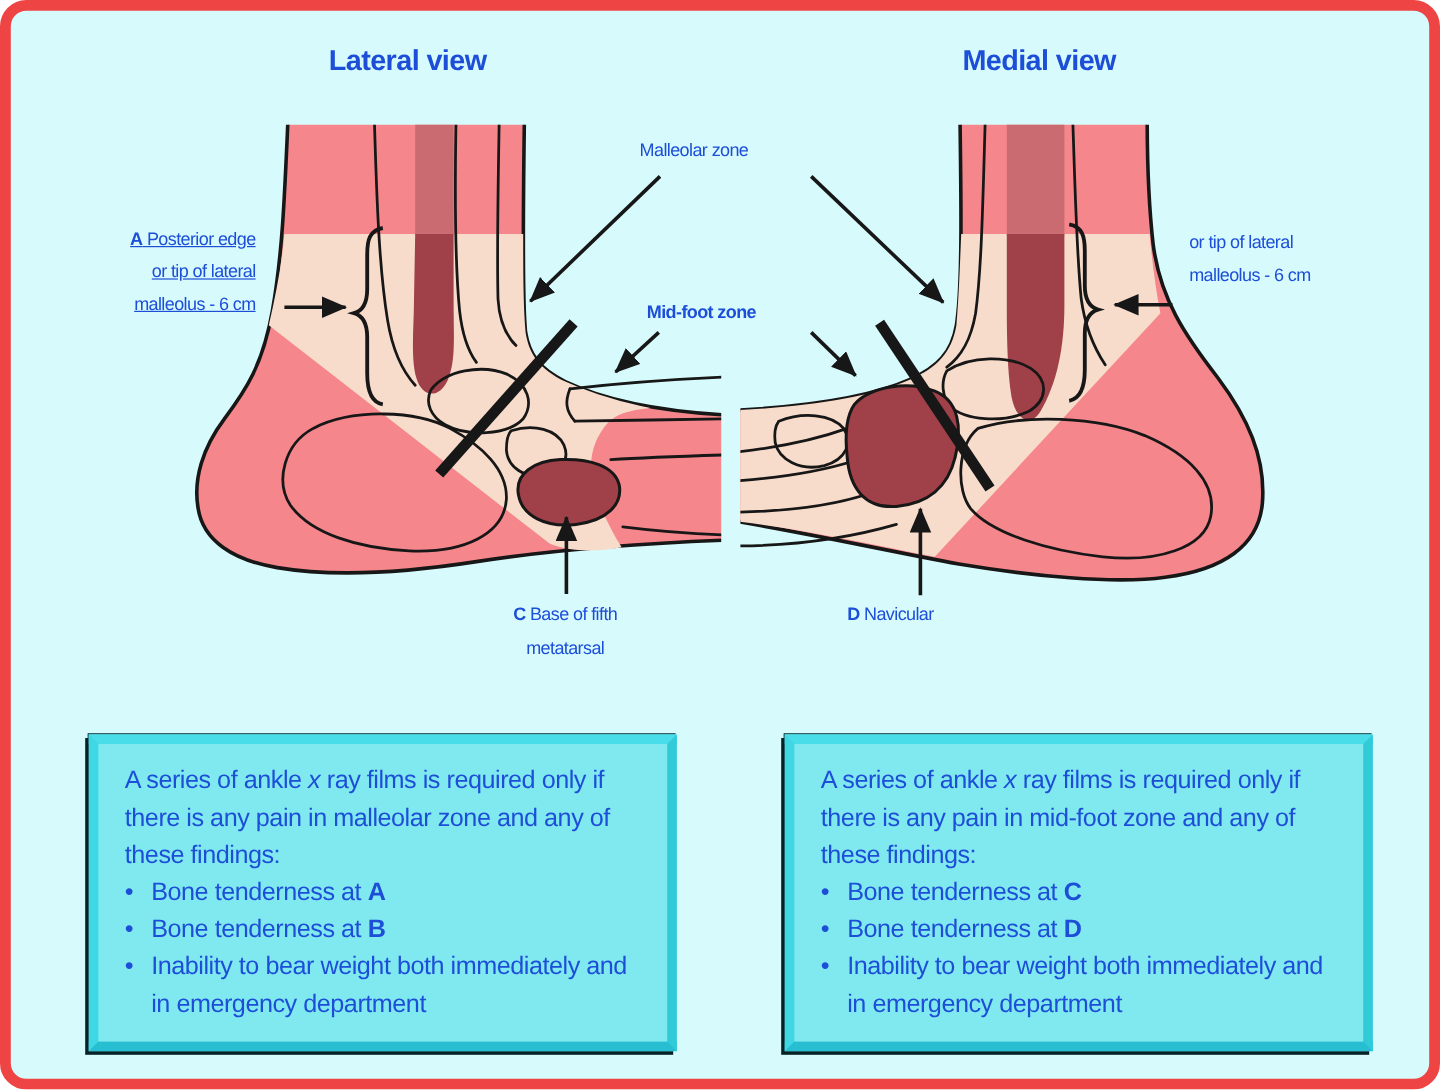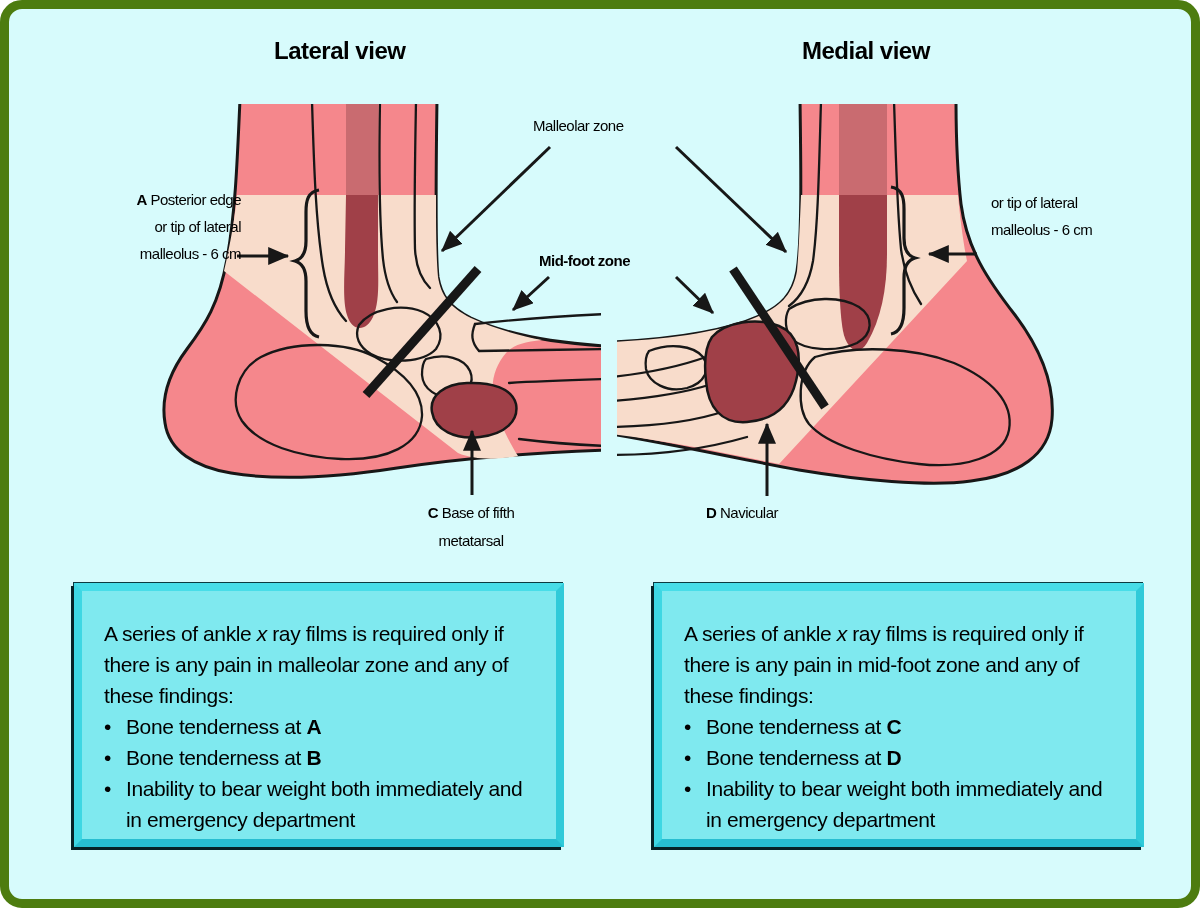--- a/index.html
+++ b/index.html
@@ -1,35 +1,35 @@
 <!DOCTYPE html>
 <html><head>
 <meta charset="utf-8">
 <style>
   html,body{margin:0;padding:0;background:#ffffff;}
   .page{
     position:relative;width:1200px;height:908px;box-sizing:border-box;
-    background:#d7fbfc;border:9px solid #4d7c0f;border-radius:22px;overflow:hidden;
-    font-family:"Liberation Sans", sans-serif;color:#000000;
+    background:#d7fbfc;border:9px solid #ef4444;border-radius:22px;overflow:hidden;
+    font-family:"Liberation Sans", sans-serif;color:#1d4ed8;
   }
   .diagram-svg{position:absolute;left:0;top:0;z-index:1;}
   .lbl{position:absolute;z-index:2;font-size:15px;letter-spacing:-0.5px;line-height:27px;white-space:nowrap;}
   .view-title{font-weight:bold;font-size:24px;}
   .zone-label{}
   .landmark b{font-weight:bold;}
   .center{text-align:center;white-space:normal;}
   .right-al{text-align:right;}
   
   .rule-box{
-    position:absolute;top:574px;width:490px;height:264px;box-sizing:border-box;z-index:2;
+    position:absolute;top:603px;width:490px;height:264px;box-sizing:border-box;z-index:2;
     background:#7fe9ef;
     border:8px solid #38d3df;
     border-top-color:#48dde8;border-left-color:#3ed7e3;border-right-color:#30cad9;border-bottom-color:#27bed1;
     box-shadow:-3px 3px 0 #062226, -1px -1px 0 #0b3a40;
-    padding:27px 14px 12px 22px;
+    padding:15px 14px 12px 22px;
     font-size:21px;line-height:31px;letter-spacing:-0.4px;
   }
   .rule-box .intro{margin-bottom:0;}
   .rule-box .intro i{font-style:italic;}
   .bullet{position:relative;padding-left:22px;}
   .bullet .dot{position:absolute;left:0;top:0;}
   .rb-left{left:65px;}
   .rb-right{left:645px;}
 </style>
 </head>
@@ -125,21 +125,21 @@
       <path d="M 758,487 L 758,415" marker-end="url(#ah)"></path>
     </g>
   </svg>
 
   <div class="lbl view-title" style="left:265px;top:28px;">Lateral view</div>
   <div class="lbl view-title" style="left:793px;top:28px;">Medial view</div>
 
   <div class="lbl zone-label" style="left:524px;top:103px;">Malleolar zone</div>
   <div class="lbl zone-label" style="left:530px;top:238px;font-weight:bold;">Mid-foot zone</div>
 
-  <div class="lbl landmark right-al" style="right:950px;top:177px;">
+  <div class="lbl landmark right-al" style="right:978px;top:177px;text-decoration:underline;">
     <div><b>A</b> <span>Posterior edge</span></div>
     <div><span>or tip of lateral</span></div>
     <div><span>malleolus - 6 cm</span></div>
   </div>
 
   <div class="lbl landmark" style="left:982px;top:180px;">
     <div><span>or tip of lateral</span></div>
     <div><span>malleolus - 6 cm</span></div>
   </div>
 

